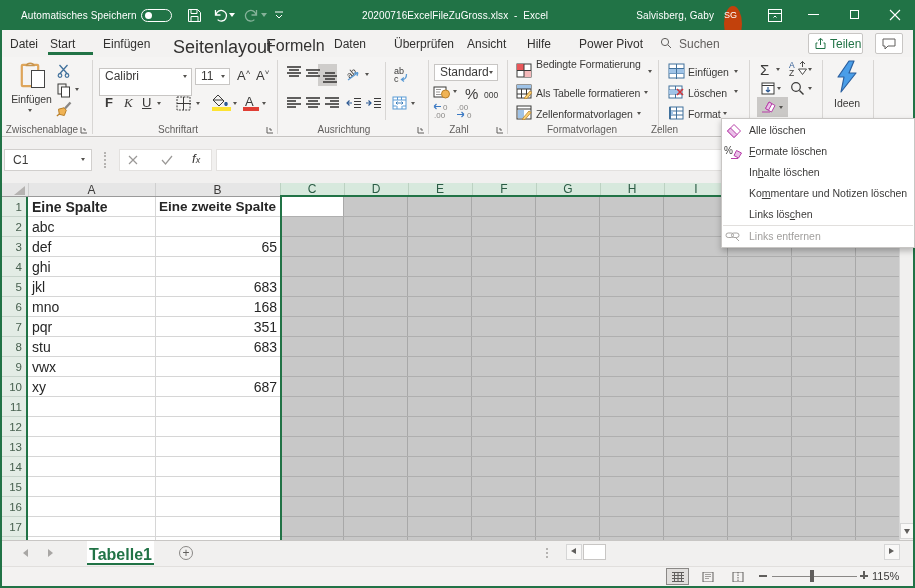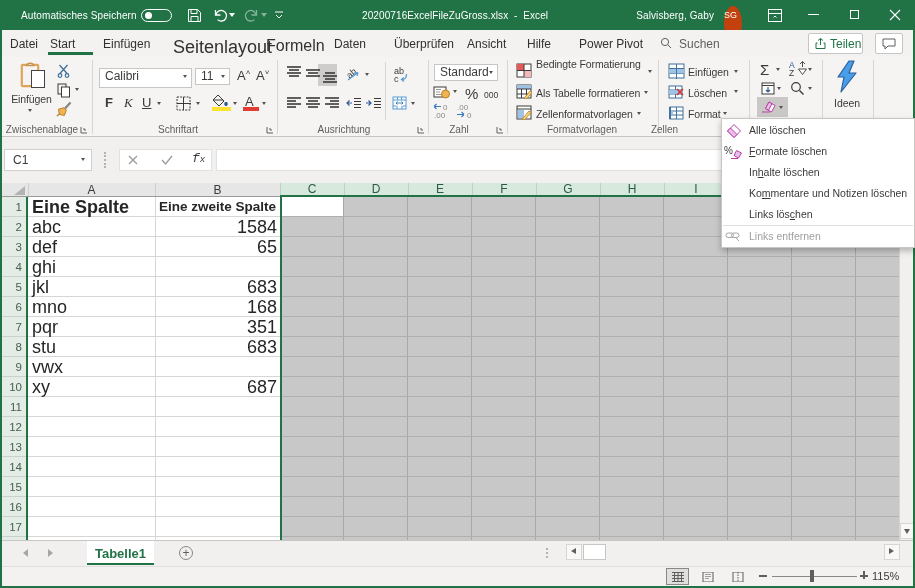--- a/index.html
+++ b/index.html
@@ -7,21 +7,21 @@
 #app{position:relative;width:915px;height:588px;background:#f3f2f1;overflow:hidden}
 .tt{color:#fff;font-size:10px;letter-spacing:.1px}
 .sep{width:1px;background:#d8d6d4}
 .glabel{font-size:10px;color:#605e5c;text-align:center}
 .arr{width:0;height:0;border-left:2.5px solid transparent;border-right:2.5px solid transparent;border-top:3.5px solid #54524f}
 .combo{background:#fff;border:1px solid #c8c6c4;font-size:12px;color:#3b3a39}
 .rl{font-size:10.5px;letter-spacing:-.1px;color:#3b3a39;white-space:nowrap}
 .mi{position:absolute;left:749px;font-size:10.5px;color:#3b3a39;line-height:21px;z-index:51;white-space:nowrap}
 .hletter{position:absolute;top:0;height:100%;text-align:center;font-size:12px;color:#3b3a39;line-height:15px}
 .rnum{position:absolute;width:22px;text-align:right;font-size:11.5px;color:#47604f;line-height:20px}
-.ctext{position:absolute;font-size:18px;color:#262626;line-height:20px;white-space:nowrap}
+.ctext{position:absolute;font-size:14px;color:#262626;line-height:20px;white-space:nowrap}
 u{text-decoration-thickness:1px;text-underline-offset:1px}
 </style></head><body>
 <div id="app">
 
 <div class="ab" style="left:0;top:0;width:915px;height:30px;background:#217346"></div>
 <div class="ab tt" style="left:21px;top:10px">Automatisches Speichern</div>
 
 <div class="ab" style="left:141px;top:9px;width:31px;height:13px;border:1px solid #fff;border-radius:7px"></div>
 <div class="ab" style="left:145px;top:12px;width:7px;height:7px;background:#fff;border-radius:50%"></div>
 
@@ -122,21 +122,21 @@
 <svg class="ab" style="left:56px;top:101px" width="16" height="16" viewBox="0 0 16 16">
       <path d="M9 7.5L14.5 1.5" stroke="#8a8886" stroke-width="2.4"></path>
       <path d="M2.5 8.2L8 6.8l2.3 2.4-2 5.3-5-1.2z" fill="#f0b354" stroke="#b97f28"></path>
       <path d="M.8 15l3-2.2" stroke="#b97f28" stroke-width="1.3"></path>
     </svg>
 <div class="glabel ab" style="left:2px;top:124px;width:80px">Zwischenablage</div>
 <svg class="ab" style="left:80px;top:126px" width="8" height="8" viewBox="0 0 8 8">
       <path d="M1 1v6h6M3 3h2v2" fill="none" stroke="#605e5c"></path>
     </svg>
 
-<div class="ab combo" style="left:99px;top:68px;width:93px;height:20px;line-height:15px;padding-left:5px">Calibri</div>
+<div class="ab combo" style="left:99px;top:68px;width:93px;height:28px;line-height:15px;padding-left:5px">Calibri</div>
 <div class="ab arr" style="left:183px;top:75px"></div>
 <div class="ab combo" style="left:195px;top:68px;width:35px;height:17px;line-height:15px;padding-left:5px">11</div>
 <div class="ab arr" style="left:221px;top:75px"></div>
 <div class="ab" style="left:237px;top:68px;font-size:13px;color:#3b3a39">A<span style="font-size:8px;vertical-align:5px">˄</span></div>
 <div class="ab" style="left:256px;top:68px;font-size:13px;color:#3b3a39">A<span style="font-size:8px;vertical-align:5px">˅</span></div>
 <div class="ab" style="left:105px;top:95px;font-size:13px;font-weight:bold;color:#3b3a39">F</div>
 <div class="ab" style="left:124px;top:95px;font-size:13px;font-style:italic;font-family:'Liberation Serif',serif;color:#3b3a39">K</div>
 <div class="ab" style="left:142px;top:95px;font-size:13px;color:#3b3a39;text-decoration:underline">U</div>
 <div class="ab arr" style="left:157px;top:102px"></div>
 
@@ -350,21 +350,21 @@
 <div class="ab" style="left:4px;top:149px;width:88px;height:22px;background:#fff;border:1px solid #d1cfcd;font-size:12px;color:#3b3a39;line-height:20px;padding-left:8px">C1</div>
 <div class="ab arr" style="left:81px;top:158px"></div>
 <div class="ab" style="left:104px;top:152px;width:2px;height:16px;background:transparent;border-left:2px dotted #b5b3b1"></div>
 <div class="ab" style="left:119px;top:149px;width:93px;height:22px;background:#fff;border:1px solid #e3e1df"></div>
 <svg class="ab" style="left:128px;top:155px" width="10" height="10" viewBox="0 0 10 10">
       <path d="M1 1l8 8M9 1L1 9" stroke="#9a9896" stroke-width="1.2"></path>
     </svg>
 <svg class="ab" style="left:161px;top:155px" width="12" height="10" viewBox="0 0 12 10">
       <path d="M1 5l3.5 4L11 1" fill="none" stroke="#9a9896" stroke-width="1.2"></path>
     </svg>
-<div class="ab" style="left:192px;top:151px;font-size:13px;font-style:italic;font-family:Liberation Mono, monospace;color:#3b3a39">f<span style="font-size:9px">x</span></div>
+<div class="ab" style="left:192px;top:151px;font-size:13px;font-style:italic;font-family:Liberation Sans, sans-serif;color:#3b3a39">f<span style="font-size:9px">x</span></div>
 <div class="ab" style="left:216px;top:149px;width:699px;height:22px;background:#fff;border:1px solid #e3e1df"></div>
 
 <div class="ab" style="left:0;top:183px;width:28px;height:14px;background:#e6e6e6"></div>
 <div class="ab" style="left:14px;top:186px;width:0;height:0;border-left:11px solid transparent;border-bottom:9px solid #b5b3b1"></div>
 
 <div class="ab" style="left:28px;top:183px;width:127px;height:14px;background:#e6e6e6;border-left:1px solid #cfcfcf"></div>
 <div class="ab" style="left:155px;top:183px;width:125px;height:14px;background:#e6e6e6;border-left:1px solid #cfcfcf"></div>
 <div class="hletter" style="left:28px;top:183px;width:127px">A</div>
 <div class="hletter" style="left:155px;top:183px;width:125px">B</div>
 <div class="ab" style="left:0;top:196px;width:280px;height:1px;background:#9a9a9a"></div>
@@ -406,21 +406,20 @@
 <div class="ab" style="left:28px;top:197px;width:252px;height:343px;background:#fff;background-image:repeating-linear-gradient(to bottom,transparent 0 19px,#d6d6d6 19px 20px)"></div>
 <div class="ab" style="left:155px;top:197px;width:1px;height:343px;background:#d6d6d6"></div>
 
 <div class="ab" style="left:280px;top:197px;width:619px;height:343px;background:#c8c8c8;background-image:repeating-linear-gradient(to bottom,transparent 0 19px,#afafaf 19px 20px),repeating-linear-gradient(to right,transparent 0 63px,#a8a8a8 63px 64px)"></div>
 <div class="ab" style="left:280px;top:197px;width:2px;height:343px;background:#217346"></div>
 
 <div class="ab" style="left:282px;top:197px;width:61px;height:19px;background:#fff"></div>
 <div class="ctext" style="left:32px;top:197px;font-weight:bold">Eine Spalte</div>
 <div class="ctext" style="left:159px;top:197px;font-weight:bold;font-size:13.5px">Eine zweite Spalte</div>
 <div class="ctext" style="left:32px;top:217px">abc</div>
-<div class="ctext" style="left:156px;top:217px;width:121px;text-align:right">1584</div>
 <div class="ctext" style="left:32px;top:237px">def</div>
 <div class="ctext" style="left:156px;top:237px;width:121px;text-align:right">65</div>
 <div class="ctext" style="left:32px;top:257px">ghi</div>
 <div class="ctext" style="left:32px;top:277px">jkl</div>
 <div class="ctext" style="left:156px;top:277px;width:121px;text-align:right">683</div>
 <div class="ctext" style="left:32px;top:297px">mno</div>
 <div class="ctext" style="left:156px;top:297px;width:121px;text-align:right">168</div>
 <div class="ctext" style="left:32px;top:317px">pqr</div>
 <div class="ctext" style="left:156px;top:317px;width:121px;text-align:right">351</div>
 <div class="ctext" style="left:32px;top:337px">stu</div>
@@ -430,21 +429,21 @@
 <div class="ctext" style="left:156px;top:377px;width:121px;text-align:right">687</div>
 
 <div class="ab" style="left:899px;top:197px;width:16px;height:343px;background:#f1f0ef;border-left:1px solid #d6d6d6"></div>
 <div class="ab" style="left:900px;top:523px;width:15px;height:16px;background:#f9f8f7;border:1px solid #d6d6d6"></div>
 <div class="ab" style="left:904px;top:529px;width:0;height:0;border-left:3.5px solid transparent;border-right:3.5px solid transparent;border-top:5px solid #605e5c"></div>
 
 <div class="ab" style="left:0;top:540px;width:915px;height:26px;background:#f1f0ef;border-top:1px solid #c8c6c4"></div>
 <div class="ab" style="left:23px;top:549px;width:0;height:0;border-top:4px solid transparent;border-bottom:4px solid transparent;border-right:5px solid #a8a6a4"></div>
 <div class="ab" style="left:48px;top:549px;width:0;height:0;border-top:4px solid transparent;border-bottom:4px solid transparent;border-left:5px solid #a8a6a4"></div>
 <div class="ab" style="left:87px;top:541px;width:67px;height:24px;background:#fff;border-bottom:2px solid #217346"></div>
-<div class="ab" style="left:87px;top:546px;width:67px;text-align:center;font-size:13px;font-weight:bold;color:#217346">Tabelle1</div>
+<div class="ab" style="left:87px;top:546px;width:67px;text-align:center;font-size:16px;font-weight:bold;color:#217346">Tabelle1</div>
 <div class="ab" style="left:179px;top:546px;width:14px;height:14px;border:1px solid #8a8886;border-radius:50%;color:#605e5c;font-size:12px;line-height:13px;text-align:center">+</div>
 
 <div class="ab" style="left:546px;top:548px;width:3px;height:10px;border-left:2px dotted #b5b3b1"></div>
 <div class="ab" style="left:566px;top:544px;width:16px;height:16px;background:#f9f8f7;border:1px solid #d6d6d6"></div>
 <div class="ab" style="left:571px;top:548px;width:0;height:0;border-top:3.5px solid transparent;border-bottom:3.5px solid transparent;border-right:5px solid #605e5c"></div>
 <div class="ab" style="left:583px;top:544px;width:23px;height:16px;background:#fff;border:1px solid #c8c6c4"></div>
 <div class="ab" style="left:884px;top:544px;width:16px;height:16px;background:#f9f8f7;border:1px solid #d6d6d6"></div>
 <div class="ab" style="left:889px;top:548px;width:0;height:0;border-top:3.5px solid transparent;border-bottom:3.5px solid transparent;border-left:5px solid #605e5c"></div>
 
 <div class="ab" style="left:0;top:566px;width:915px;height:22px;background:#f3f2f1;border-top:1px solid #e1dfdd"></div>

